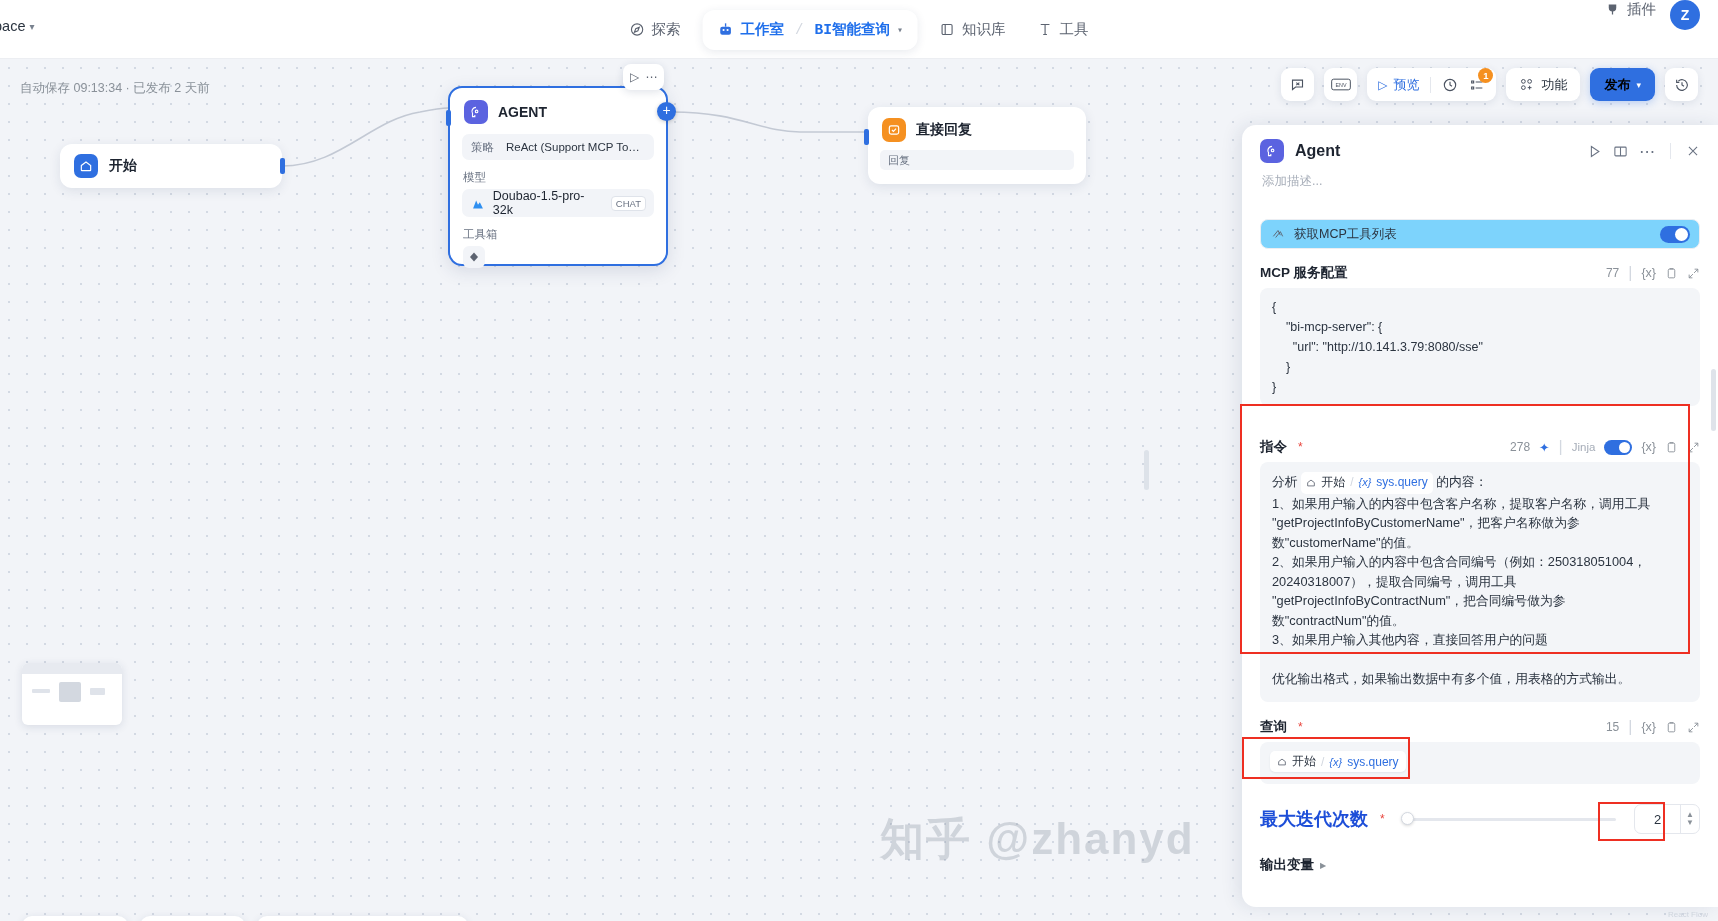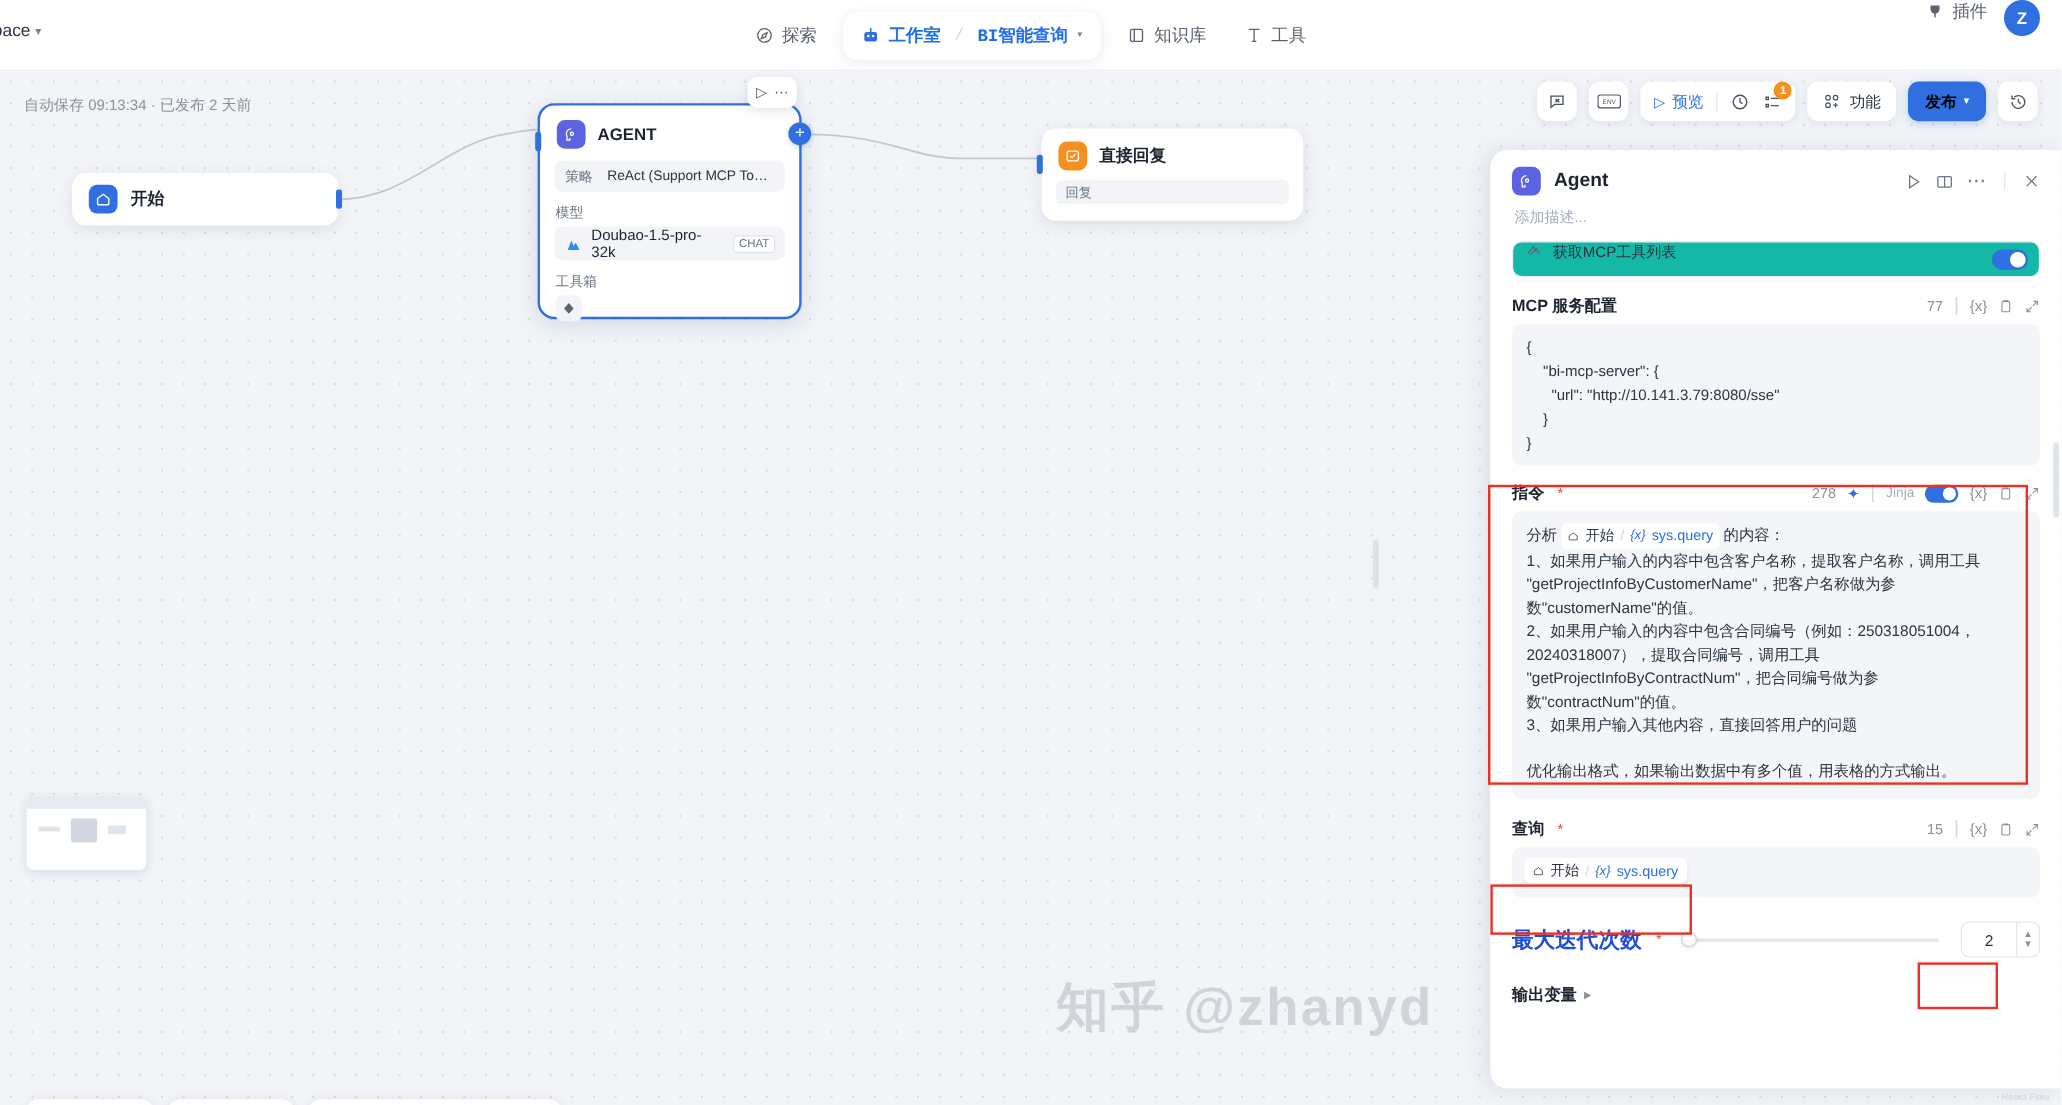--- a/index.html
+++ b/index.html
@@ -165,22 +165,22 @@
   .panel-head { padding:14px 18px 0 18px; flex:0 0 auto; }
   .ph-row { display:flex; align-items:center; gap:11px; }
   .ph-title { font-size:16px; font-weight:700; color:#1d2430; flex:1; }
   .ph-ic { color:#6a7383; cursor:pointer; display:flex; align-items:center; }
   .ph-div { width:1px;height:16px;background:#e4e7ed;margin:0 4px;}
   .ph-desc { font-size:12.5px; color:#a6adb8; margin:10px 0 9px 2px; }
 
   .panel-body { flex:1 1 auto; overflow:hidden; position:relative; padding:0 18px 0 18px;}
 
   .mcp-tool-row {
-    height:30px; border:1px solid #eceef2; border-radius:8px; background:#14b8a6;
-    display:flex; gap:9px; padding:0 10px; margin-top:2px;
+    height:30px; border:1px solid #eceef2; border-radius:8px; background:#7dd3fc;
+    display:flex; align-items:center; gap:9px; padding:0 10px; margin-top:20px;
     position:relative;
   }
   .mtr-label{ font-size:12.5px; color:#2b3440;}
   .switch { position:absolute; right:9px; top:6px; width:30px;height:17px;border-radius:9px;background:#2f6fe0;}
   .switch:after{content:"";position:absolute;right:2px;top:2px;width:13px;height:13px;border-radius:50%;background:#fff;}
 
   .fld { margin-top:15px; }
   .fld-head { display:flex; align-items:center; gap:9px; margin-bottom:6px; }
   .fld-label { font-size:13.5px; font-weight:700; color:#1d2430; }
   .req { color:#e8453c; font-size:12px; margin-left:2px;}
@@ -595,21 +595,21 @@
               </svg>
           </span>
         </div>
         <div class="codebox">{
     "bi-mcp-server": {
       "url": "http://10.141.3.79:8080/sse"
     }
 }</div>
       </div>
 
-      <div class="fld" style="margin-top:14px;">
+      <div class="fld" style="margin-top:32px;">
         <div class="fld-head">
           <span class="fld-label">指令</span>
           <span class="req">*</span>
           <span class="fld-spacer"></span>
           <span class="cnt">278</span>
           <span class="mini-ic" style="color:#2f6fe0;">✦</span>
           <span class="chip-sep">|</span>
           <span class="jinja">Jinja</span>
           <span class="sw-sm"></span>
           <span class="mini-ic">{x}</span>

